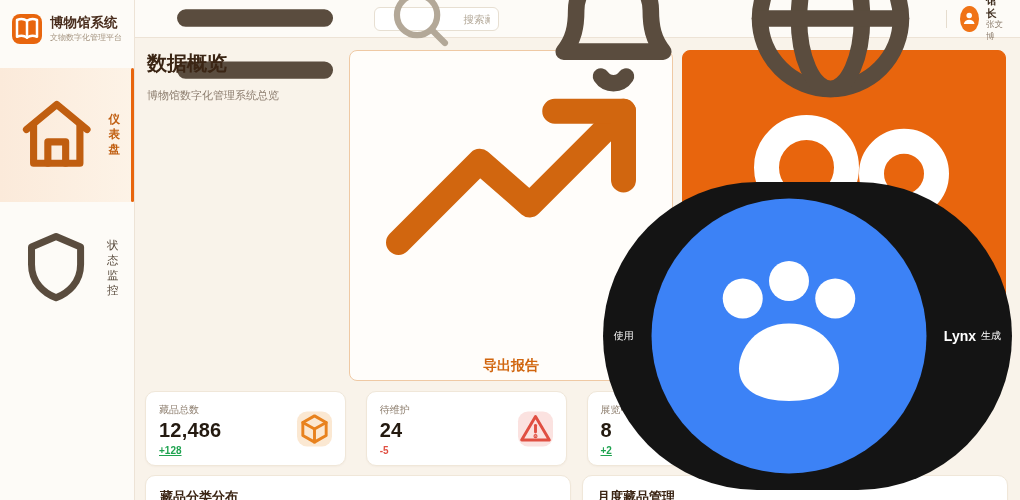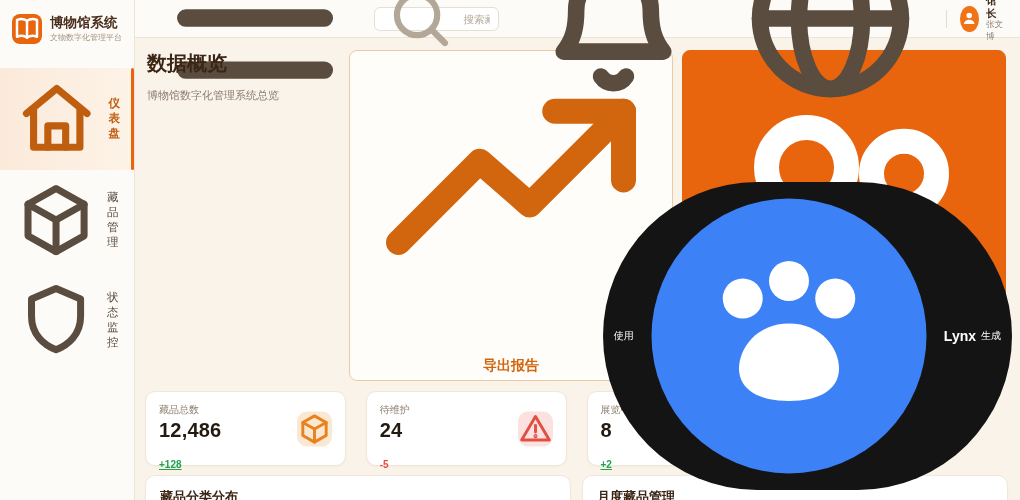--- a/index.html
+++ b/index.html
@@ -9,21 +9,21 @@
   .app { display:flex; width:1020px; height:500px; }
 
   
   .sidebar { width:135px; flex:0 0 135px; background:#FDFBF7; border-right:1px solid #EDE3D6; display:flex; flex-direction:column; }
   .logo { display:flex; align-items:center; gap:8px; padding:14px 10px 10px 12px; }
   .logo-box { width:30px; height:30px; border-radius:8px; background:#E8650D; display:flex; align-items:center; justify-content:center; color:#fff; flex:0 0 30px; }
   .logo-box svg { width:18px; height:18px; }
   .logo-title { font-size:13.5px; font-weight:bold; color:#4A2E1E; line-height:1.15; }
   .logo-sub { font-size:8px; color:#A4937F; margin-top:2px; white-space:nowrap; }
   .nav { margin-top:14px; }
-  .nav-item { display:flex; align-items:center; gap:9px; padding:8px 14px; font-size:11.5px; color:#5A4C3E; position:relative; cursor:pointer; }
+  .nav-item { display:flex; align-items:center; gap:9px; padding:24px 14px; font-size:11.5px; color:#5A4C3E; position:relative; cursor:pointer; }
   .nav-item svg { width:14px; height:14px; flex:0 0 14px; }
   .nav-item.active { background:linear-gradient(90deg,#FBEADA 0%,#FDF3E7 100%); color:#C05E10; font-weight:bold; }
   .nav-item.active::after { content:''; position:absolute; right:0; top:0; bottom:0; width:3px; background:#E8650D; border-radius:2px; }
 
   
   .main { flex:1; display:flex; flex-direction:column; min-width:0; }
   .topbar { height:38px; flex:0 0 38px; background:#FDFBF7; border-bottom:1px solid #EDE3D6; display:flex; align-items:center; gap:13px; padding:0 16px 0 14px; }
   .hamburger { background:none; border:none; color:#5A4C3E; cursor:pointer; padding:2px; }
   .hamburger svg { width:15px; height:15px; }
   .search { display:flex; align-items:center; gap:6px; width:172px; height:24px; background:#fff; border:1px solid #E7DFD2; border-radius:6px; padding:0 8px; color:#B3A898; }
@@ -48,21 +48,21 @@
   .btn { display:flex; flex-direction:column; align-items:center; gap:2px; padding:4px 11px 5px; border-radius:8px; font-size:14px; font-weight:bold; cursor:pointer; font-family:inherit; }
   .btn svg { width:12px; height:12px; }
   .btn-outline { background:#FFFDFA; border:1px solid #EFC9A4; color:#D1660F; }
   .btn-solid { background:#E8650D; border:1px solid #E8650D; color:#fff; }
 
   .card { background:#fff; border:1px solid #F0E7D9; border-radius:10px; box-shadow:0 1px 2px rgba(90,60,20,.04); }
 
   .stats { display:grid; grid-template-columns:repeat(4,1fr); gap:20px; }
   .stat-card { position:relative; padding:11px 13px; height:75px; }
   .stat-label { font-size:10px; color:#8E7F6F; }
-  .stat-value { font-size:20px; font-weight:bold; color:#241A10; margin:2px 0 17px; letter-spacing:.2px; }
+  .stat-value { font-size:20px; font-weight:bold; color:#241A10; margin:2px 0 3px; letter-spacing:.2px; }
   .stat-delta { font-size:10px; font-weight:bold; }
   .up { color:#1FA350;text-decoration:underline; } .down { color:#E04F42; }
   .stat-icon { position:absolute; right:13px; top:50%; transform:translateY(-50%); width:35px; height:35px; border-radius:10px; display:flex; align-items:center; justify-content:center; }
   .stat-icon svg { width:17px; height:17px; }
   .ic-orange { background:#FBE8D2; color:#E8821E; }
   .ic-green  { background:#DDF5E5; color:#2FB566; }
   .ic-red    { background:#FBE2E0; color:#E04F42; }
   .ic-blue   { background:#DCE8FA; color:#2E6FE0; }
 
   .charts { display:grid; grid-template-columns:1fr 1fr; gap:11px; margin-top:9px; }
@@ -96,30 +96,20 @@
     <nav class="nav">
       <div class="nav-item active">
         <span>
             <svg viewBox="0 0 24 24" fill="none" stroke="currentColor" stroke-width="2" stroke-linecap="round" stroke-linejoin="round" style="width:100%;height:100%">
               <path d="M3.5 10.5 12 3.5 20.5 10.5"></path>
               <path d="M5.5 9.5V20H18.5V9.5"></path>
               <path d="M9.5 20V14H14.5V20"></path>
             </svg>
           </span>
         <span>仪表盘</span>
-      </div>
-      <div class="nav-item">
-        <span>
-            <svg viewBox="0 0 24 24" fill="none" stroke="currentColor" stroke-width="2" stroke-linecap="round" stroke-linejoin="round" style="width:100%;height:100%">
-              <path d="M12 3 20 7.5V16.5L12 21 4 16.5V7.5Z"></path>
-              <path d="M4 7.5 12 12 20 7.5"></path>
-              <path d="M12 12V21"></path>
-            </svg>
-          </span>
-        <span>藏品管理</span>
       </div>
       <div class="nav-item">
         <span>
             <svg viewBox="0 0 24 24" fill="none" stroke="currentColor" stroke-width="2" stroke-linecap="round" stroke-linejoin="round" style="width:100%;height:100%">
               <path d="M12 3 19 6V11C19 16.2 15.4 19.2 12 20.5C8.6 19.2 5 16.2 5 11V6Z"></path>
             </svg>
           </span>
         <span>状态监控</span>
       </div>
 

